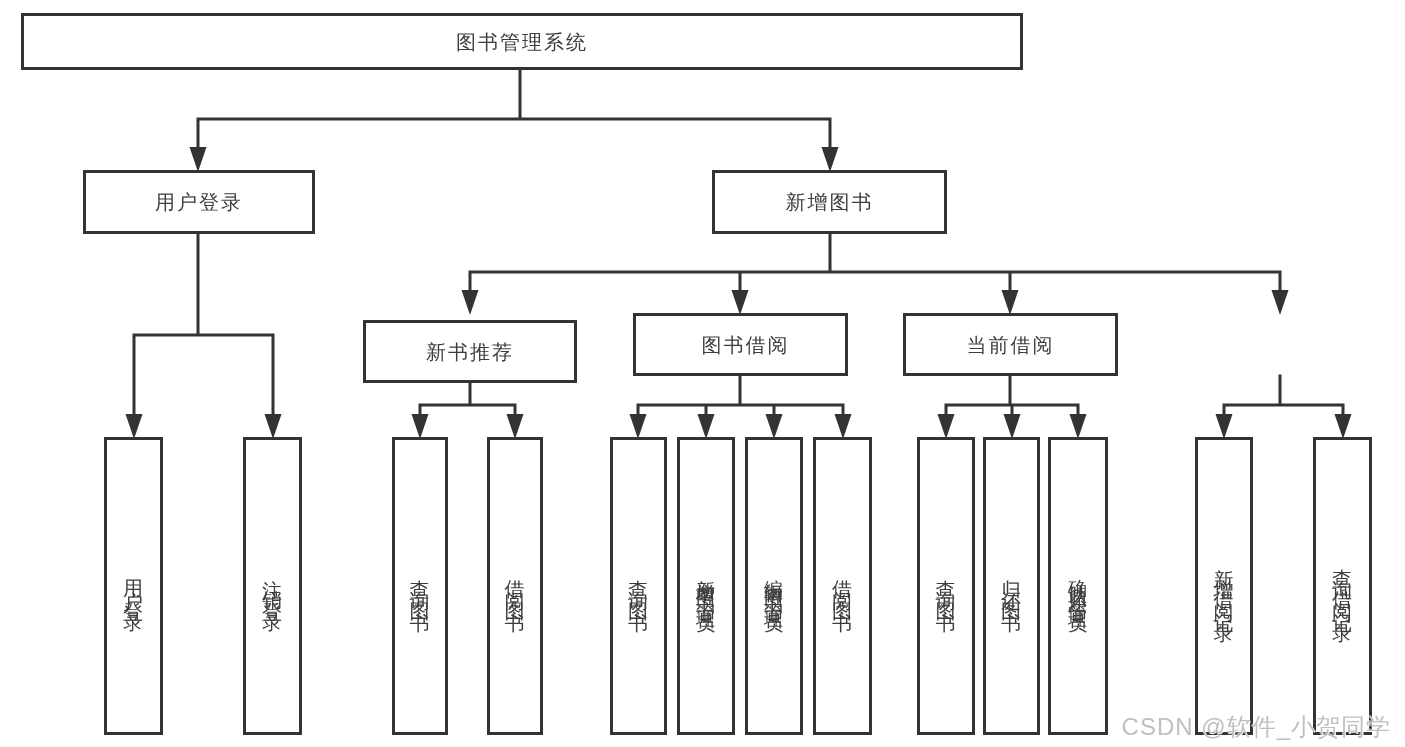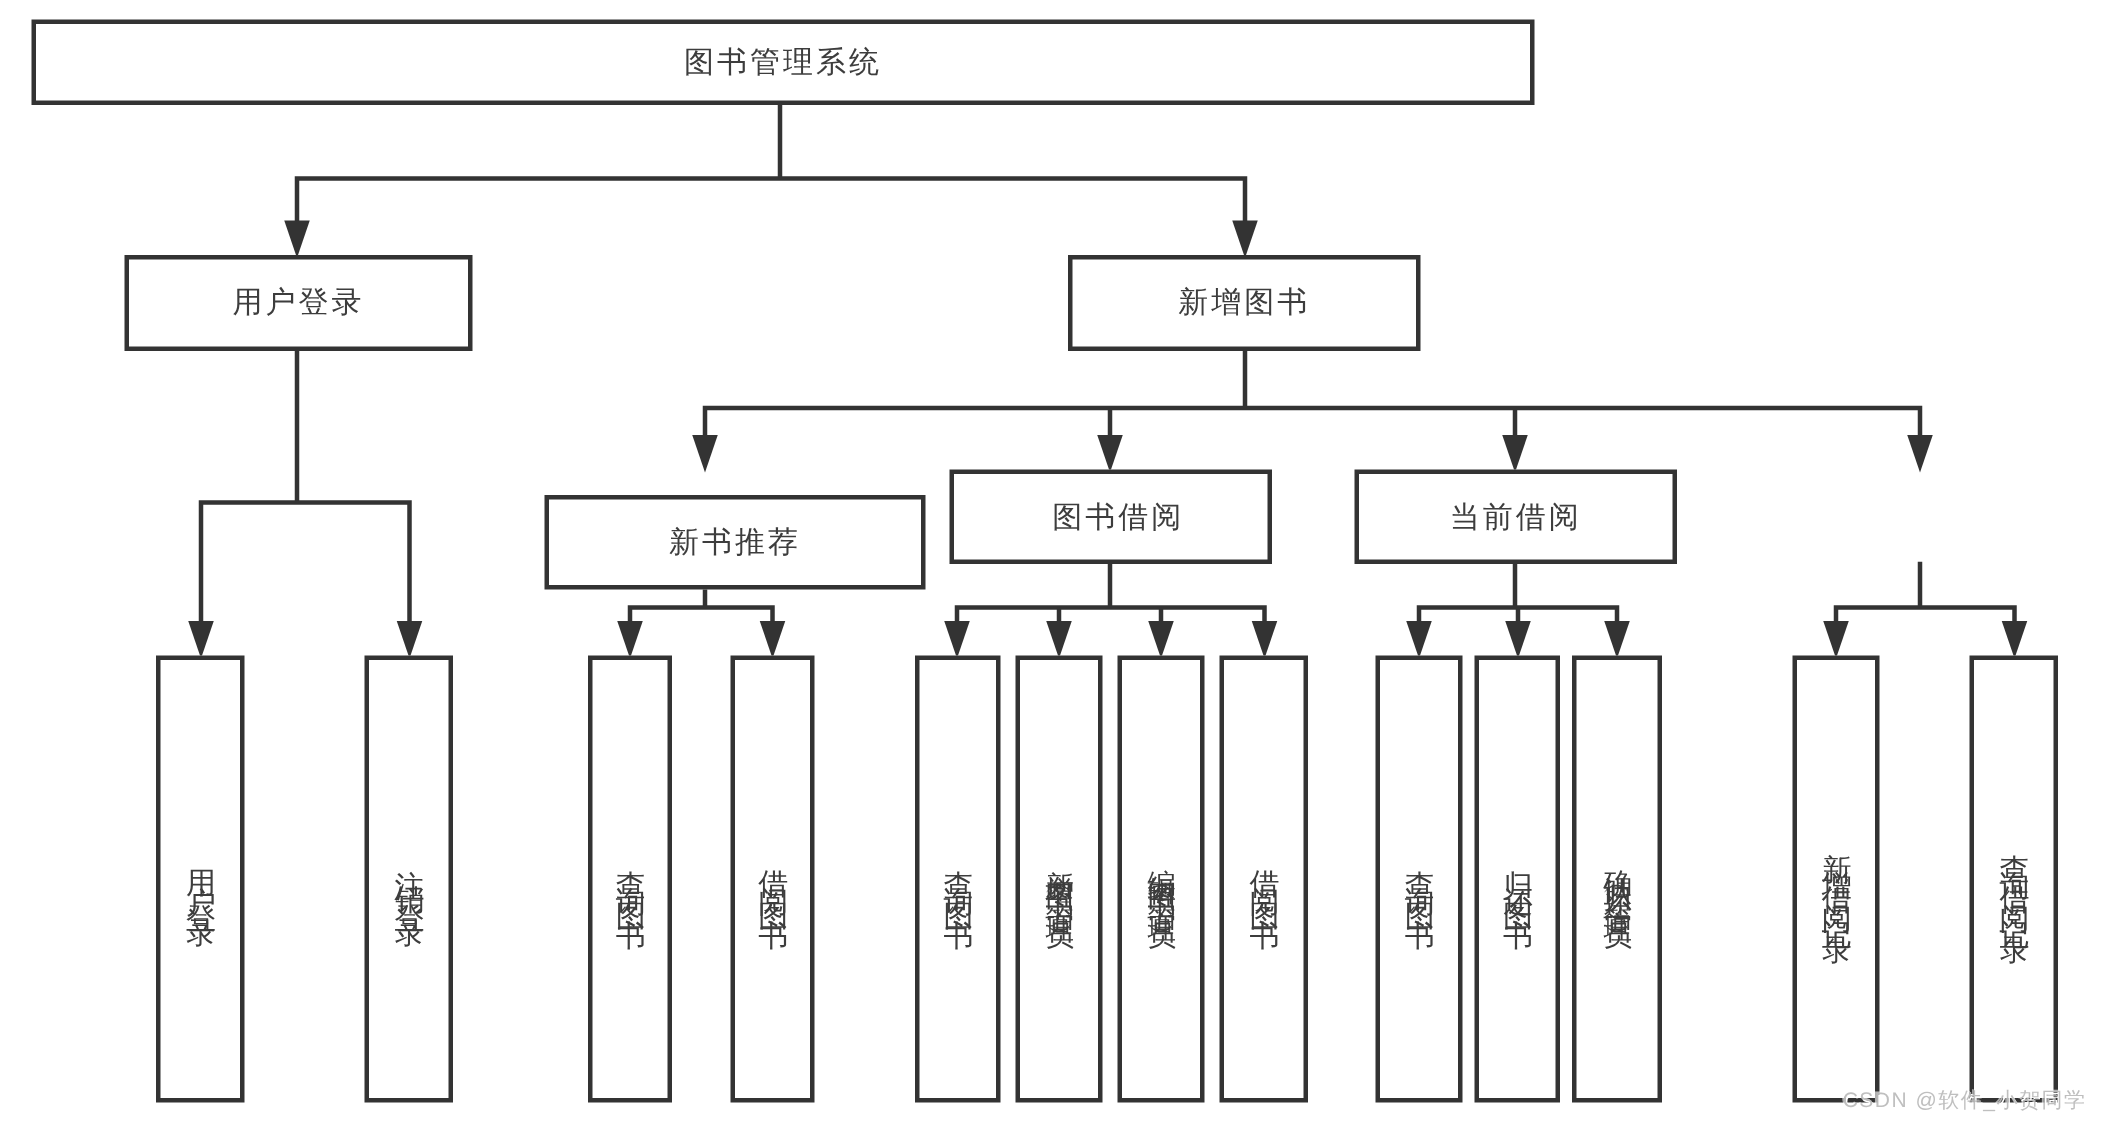--- a/index.html
+++ b/index.html
@@ -48,21 +48,21 @@
   }
   .vbox.long {
     font-size: 19px;
     letter-spacing: 5px;
   }
   .watermark {
     position: absolute;
     right: 14px;
     bottom: 4px;
     z-index: 3;
-    font-size: 14px;
+    font-size: 24px;
     color: rgba(188, 188, 188, 0.95);
     text-shadow: 1px 1px 0 #ffffff, -1px -1px 0 rgba(255,255,255,0.6);
     letter-spacing: 1px;
     white-space: nowrap;
   }
 </style>
 </head>
 <body>
 
 <div class="stage">
@@ -114,21 +114,21 @@
     <span>图书管理系统</span>
   </div>
 
   <div class="box hbox" style="left:83px; top:170px; width:232px; height:64px;">
     <span>用户登录</span>
   </div>
   <div class="box hbox" style="left:712px; top:170px; width:235px; height:64px;">
     <span>新增图书</span>
   </div>
 
-  <div class="box hbox" style="left:363px; top:330px; width:254px; height:63px;">
+  <div class="box hbox" style="left:363px; top:320px; width:214px; height:63px;">
     <span>新书推荐</span>
   </div>
   <div class="box hbox" style="left:633px; top:313px; width:215px; height:63px;padding-left:10px;">
     <span>图书借阅</span>
   </div>
   <div class="box hbox" style="left:903px; top:313px; width:215px; height:63px;">
     <span>当前借阅</span>
   </div>
 
   <div class="box vbox" style="left:104px; top:437px; width:59px; height:298px;">

